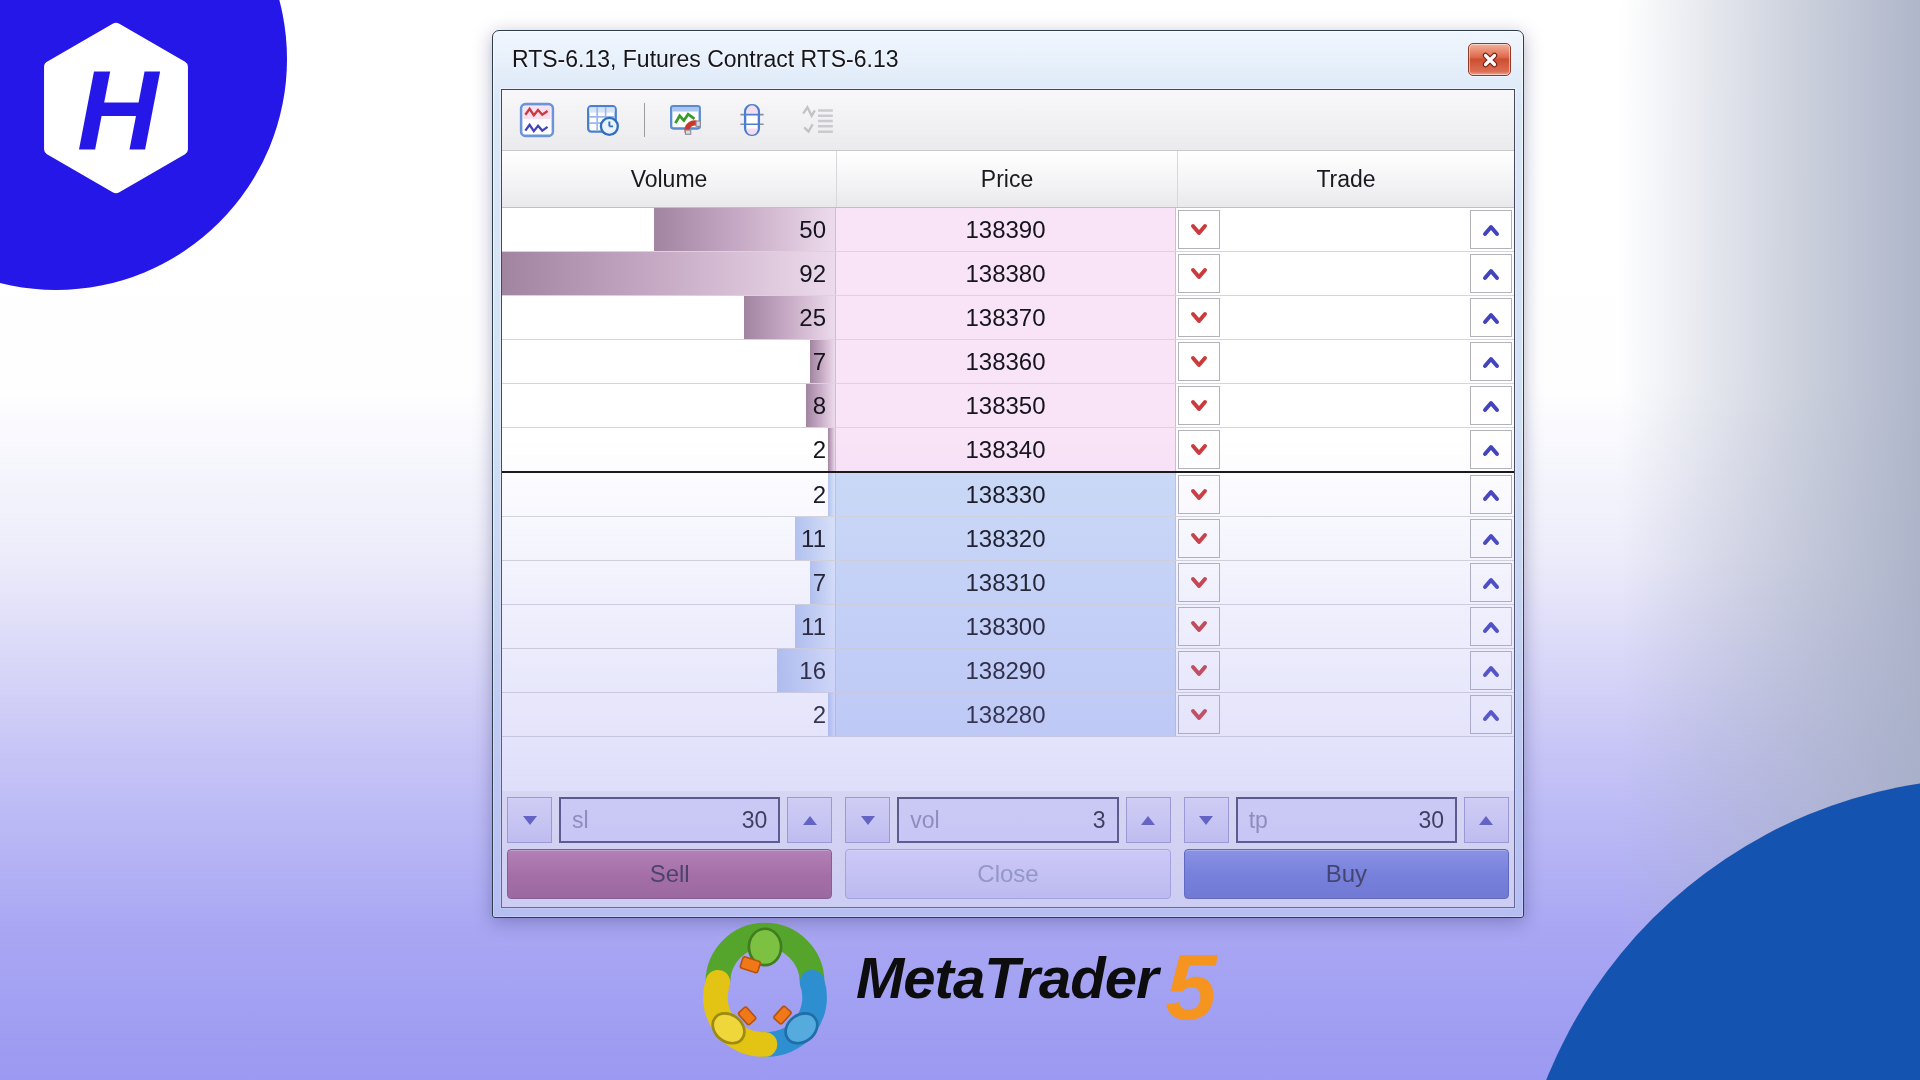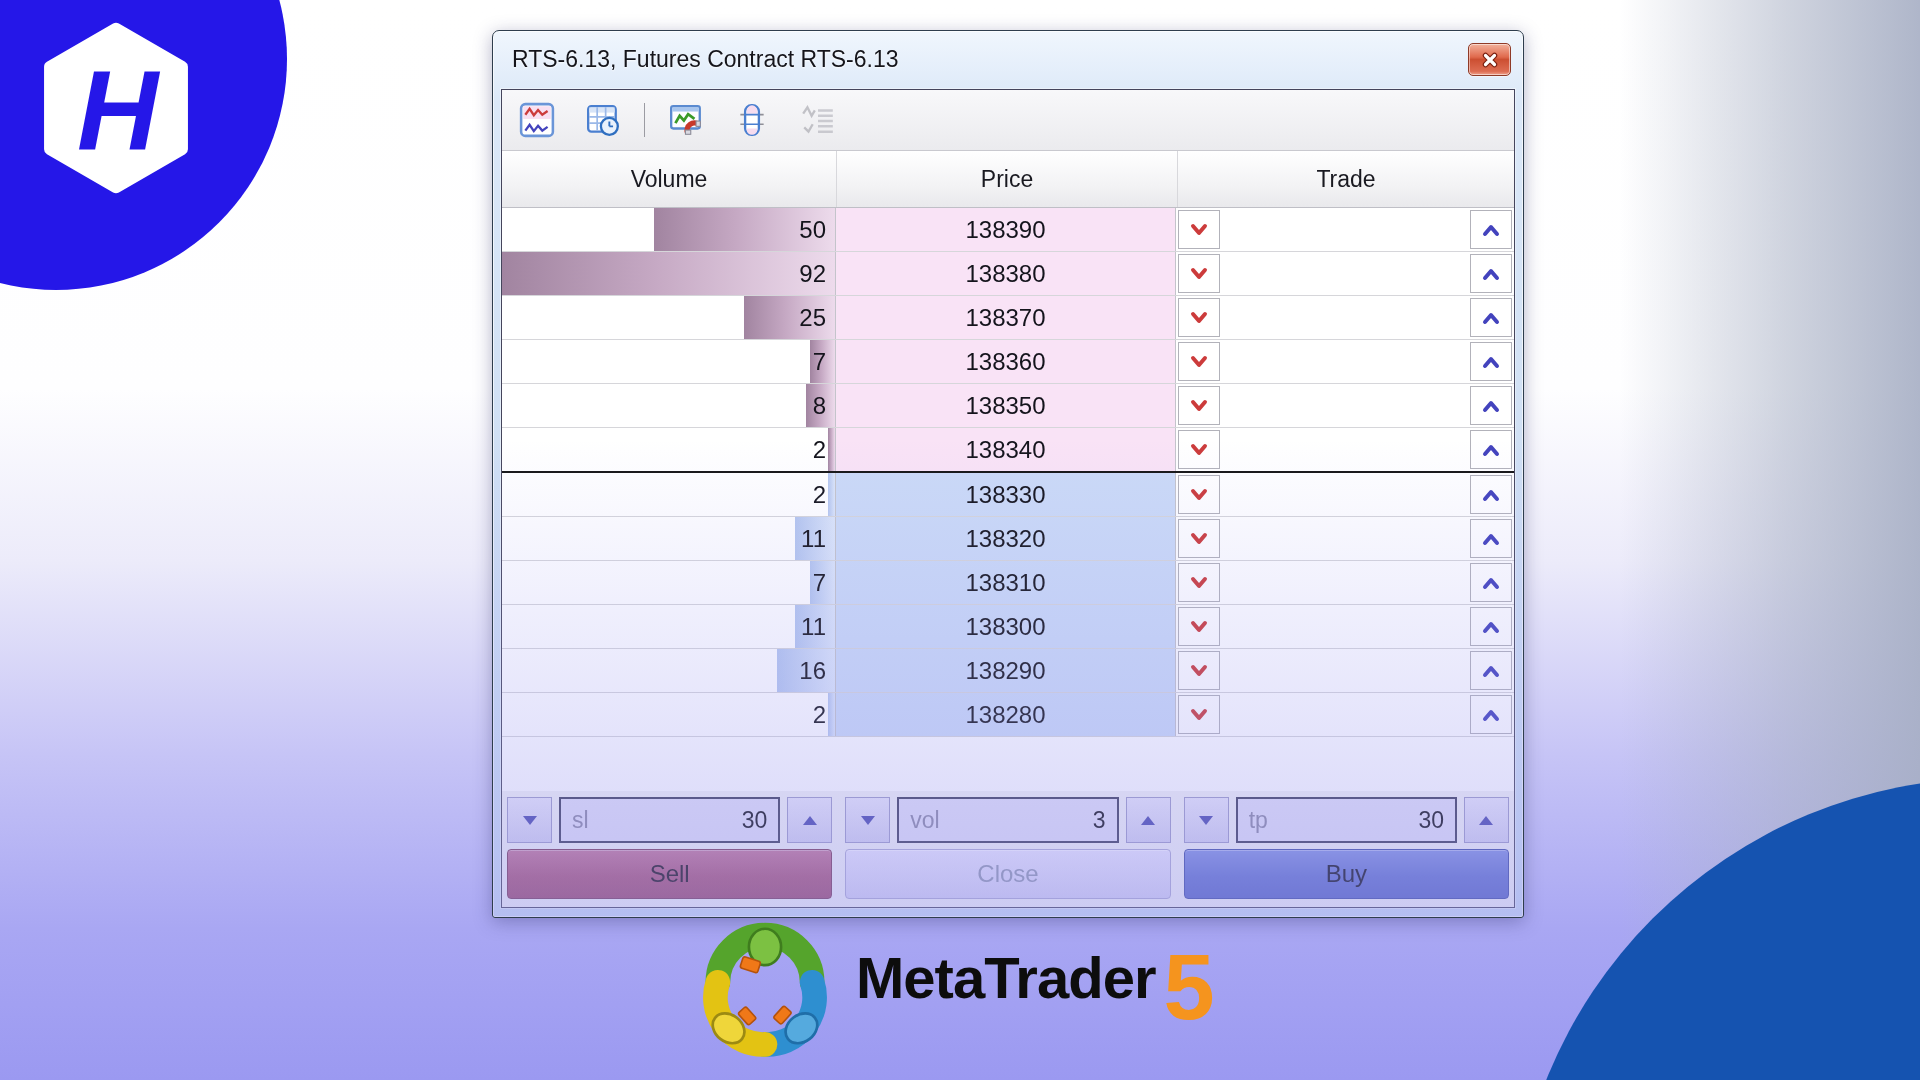--- a/index.html
+++ b/index.html
@@ -75,21 +75,21 @@
   .btn{flex:1;border-radius:4px;font-size:24px;display:flex;align-items:center;justify-content:center;border:1px solid;}
   .btn-sell{background:linear-gradient(#c27596,#aa5677 55%,#9d4a6b);border-color:#7b3b58;color:#1c1018;
     box-shadow:inset 0 1px 0 rgba(255,255,255,.35);}
   .btn-close{background:linear-gradient(#e9e6fb,#d5d2f0);border-color:#acaad0;color:#9097ae;
     box-shadow:inset 0 1px 0 rgba(255,255,255,.6);}
   .btn-buy{background:linear-gradient(#8190de,#6272cc 55%,#5765c2);border-color:#3e4da4;color:#0f1120;
     box-shadow:inset 0 1px 0 rgba(255,255,255,.35);}
 
   
   #mt-logo{position:absolute;left:690px;top:918px;display:flex;align-items:flex-start;}
-  .mt-text{display:flex;align-items:flex-start;margin-top:26px;margin-left:16px;}
+  .mt-text{display:flex;align-items:flex-start;margin-top:26px;margin-left:16px;font-style:italic;}
   .mt-name{font-size:58px;font-weight:bold;color:#0d0d0d;letter-spacing:-1px;}
   .mt-five{font-size:92px;font-weight:bold;color:#f5941e;line-height:.78;margin-left:8px;transform:translateY(8px);}
 </style>
 </head>
 <body>
 <div id="stage">
 
   <div id="right-band"></div>
   <div id="circle-top-left"></div>
   <svg id="hex-logo" width="168" height="172" viewBox="0 0 100 104">

